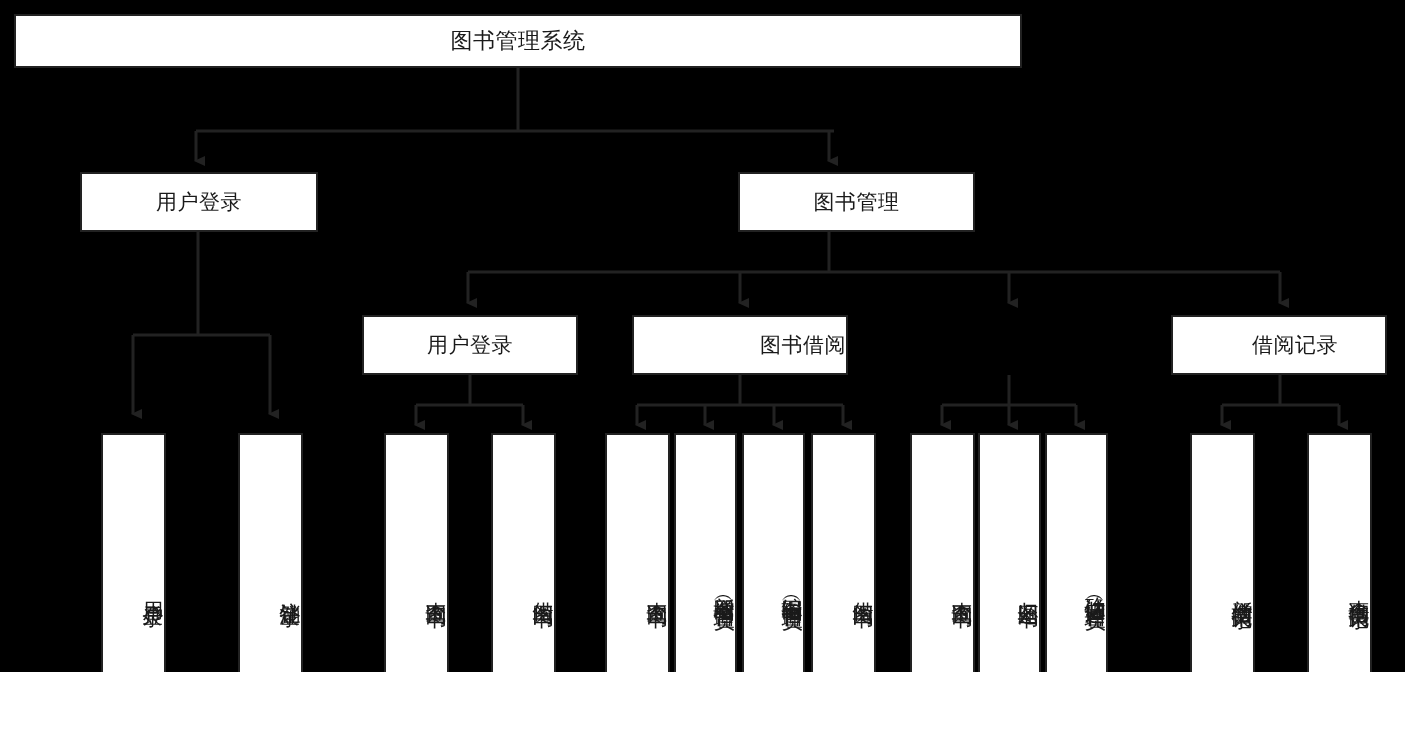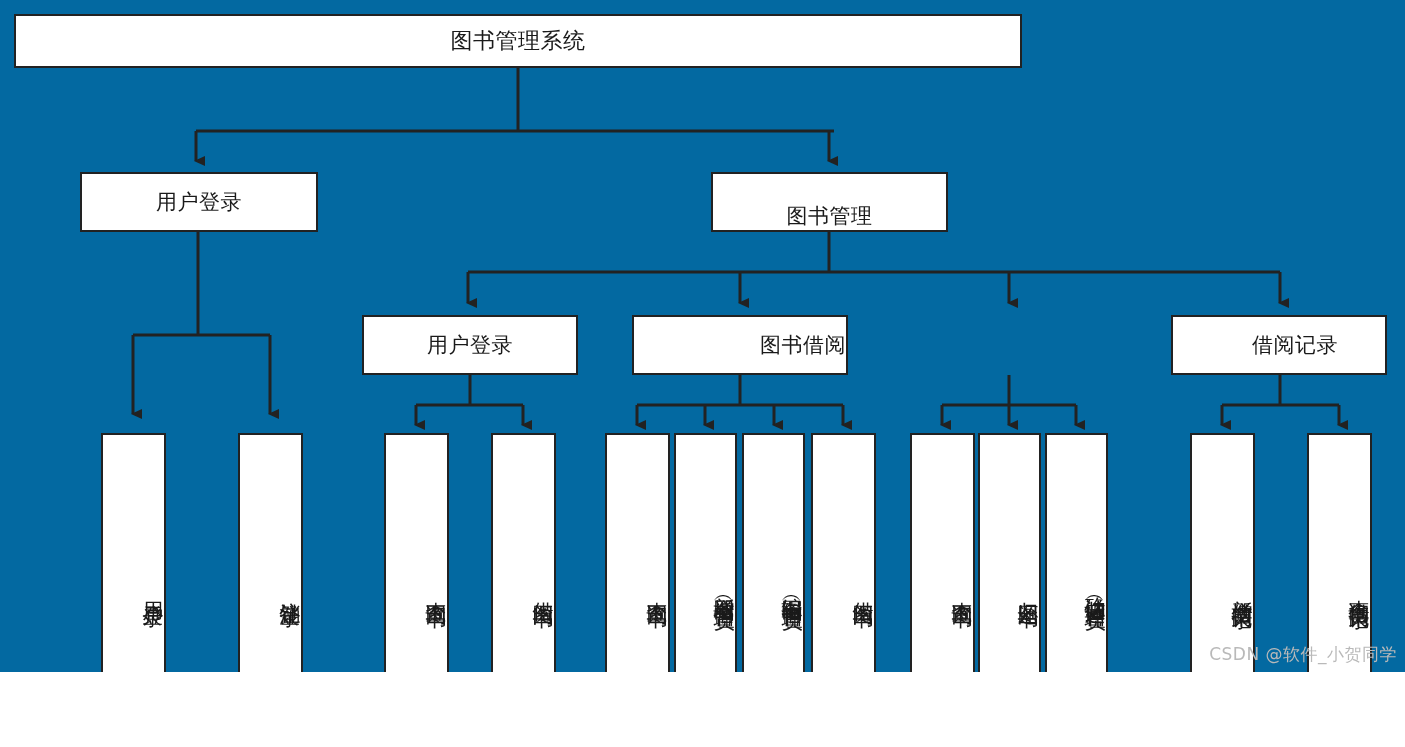--- a/index.html
+++ b/index.html
@@ -7,21 +7,21 @@
     padding: 0;
     background: #ffffff;
   }
   body {
     font-family: "DejaVu Sans", "Liberation Sans", sans-serif;
   }
   #canvas {
     position: relative;
     width: 1405px;
     height: 672px;
-    background: #0369a1;
+    background: #000000;
     overflow: hidden;
   }
   svg.connectors {
     position: absolute;
     left: 0;
     top: 0;
     width: 1405px;
     height: 747px;
     pointer-events: none;
   }
@@ -123,21 +123,21 @@
   </svg>
 
   <div class="node horiz root" style="left:14px; top:14px; width:1008px; height:54px;">
     <span>图书管理系统</span>
   </div>
 
   <div class="node horiz" style="left:80px; top:172px; width:238px; height:60px;">
     <span>用户登录</span>
   </div>
 
-  <div class="node horiz" style="left:711px; top:172px; width:237px; height:60px;align-items:flex-end;">
+  <div class="node horiz" style="left:738px; top:172px; width:237px; height:60px;">
     <span>图书管理</span>
   </div>
 
   <div class="node horiz" style="left:362px; top:315px; width:216px; height:60px;">
     <span>用户登录</span>
   </div>
 
   <div class="node horiz" style="left:632px; top:315px; width:216px; height:60px;justify-content:flex-end;">
     <span>图书借阅</span>
   </div>
@@ -192,15 +192,14 @@
   </div>
 
   <div class="node vert" style="left:1190px; top:433px; width:65px; height:300px;">
     <span>新增借阅记录</span>
   </div>
 
   <div class="node vert" style="left:1307px; top:433px; width:65px; height:300px;">
     <span>查询借阅记录</span>
   </div>
 
-  <div class="watermark">CSDN @软件_小贺同学</div>
 
 </div>
 
 </body></html>

